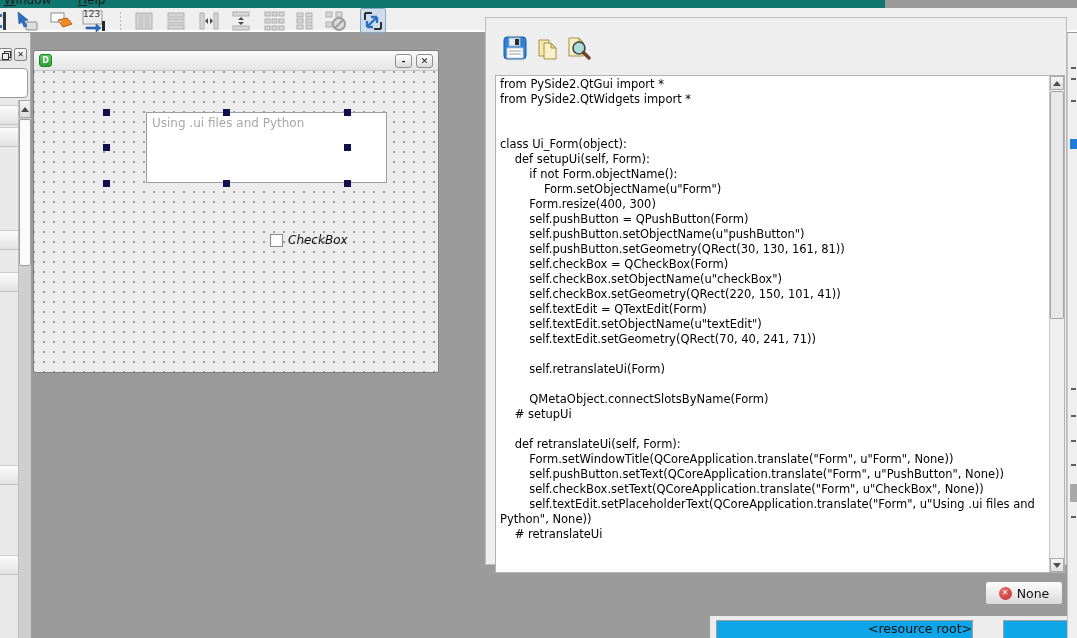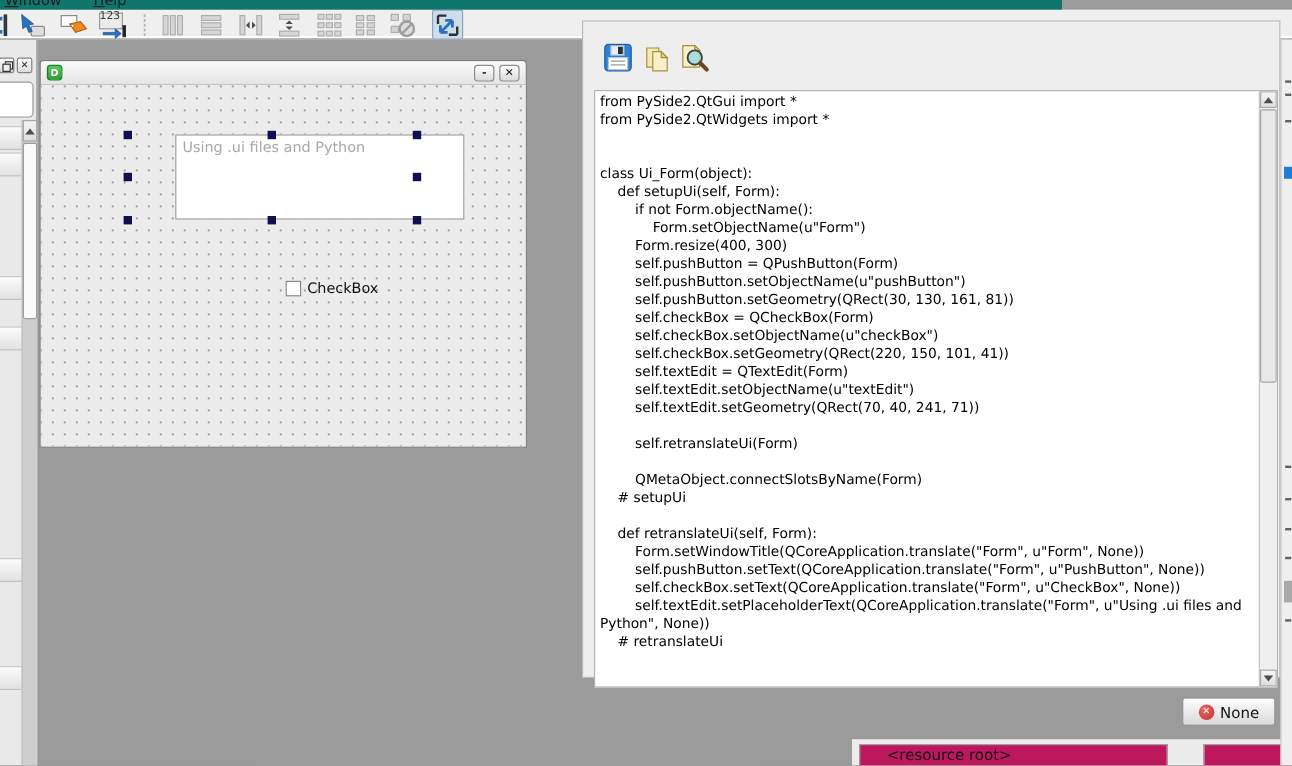--- a/index.html
+++ b/index.html
@@ -62,21 +62,21 @@
                background-size:10px 10px; background-position:5px 6px; }
 
   #form-text-edit { position:absolute; left:72px; top:41px; width:241px; height:71px; background:#ffffff;
                     border:1px solid #9e9e9e;margin-left:40px; }
   #form-text-edit .ph { position:absolute; left:5px; top:3px; font-size:12px; color:#a8a8a8; }
   .handle { position:absolute; width:7px; height:7px; background:#10104f; }
 
   #form-push-button { position:absolute; left:32px; top:131px; width:161px; height:81px;
                       background:linear-gradient(#ffffff,#e9e9e9 65%,#dcdcdc); border:1px solid #a2a2a2; border-radius:3px;
                       display:flex; align-items:center; justify-content:center; font-size:12px; color:#111; }
-  #form-check-box { position:absolute; left:204px; top:158px; width:110px; height:24px; }
+  #form-check-box { position:absolute; left:236px; top:158px; width:110px; height:24px;font-style:italic; }
   #form-check-box .box { position:absolute; left:0; top:5px; width:13px; height:13px; background:#fff; border:1px solid #8a8a8a; }
   #form-check-box .lbl { position:absolute; left:18px; top:4px; font-size:12px; color:#111; }
 
   
   #code-dialog { left:485px; top:17px; width:582px; height:548px; background:#eeeeee;
                  border:1px solid #bcbcbc; z-index:7; }
   .dlg-tool { position:absolute; top:18px; width:25px; height:25px; }
   #code-area { position:absolute; left:9px; top:57px; width:570px; height:498px; background:#ffffff;
                border:1px solid #b2b2b2; overflow:hidden; }
   #code-pre { font-family:"DejaVu Sans","Liberation Sans",sans-serif; font-size:11.5px; line-height:15px; color:#000;
@@ -92,21 +92,21 @@
                   display:flex; align-items:center; justify-content:center; gap:5px; font-size:12.5px; color:#111; }
   #close-icon { width:13px; height:13px; border-radius:50%; background:radial-gradient(circle at 35% 30%,#ea6a6a,#c22f2f);
                 color:#fff; font-size:8px; font-weight:bold; display:flex; align-items:center; justify-content:center; line-height:1; }
 
   
   #right-sliver { left:1067px; top:33px; width:10px; height:605px; background:#efefef; border-left:1px solid #c6c6c6; z-index:8; }
   .sl-mark { position:absolute; left:3px; width:5px; height:2px; background:#5f5f5f; }
 
   
   #resource-strip { left:710px; top:616px; width:367px; height:22px; background:#ececec; z-index:6; }
-  .res-box { position:absolute; top:4px; height:18px; background:#be185d; border:1px solid #9f9f9f; border-bottom:none; }
+  .res-box { position:absolute; top:4px; height:18px; background:#0ea5e9; border:1px solid #9f9f9f; border-bottom:none;text-align:right; }
   #resource-root-box { left:6px; width:257px; font-size:12.5px; color:#111; line-height:16px; padding-left:22px; }
   #resource-box-2 { left:293px; width:74px; }
 
   svg { display:block; }
 </style>
 </head>
 <body>
 
 <div id="menubar" class="abs">
   <span class="mitem" style="left:4px;"><span class="mn">W</span><span>indow</span></span>

